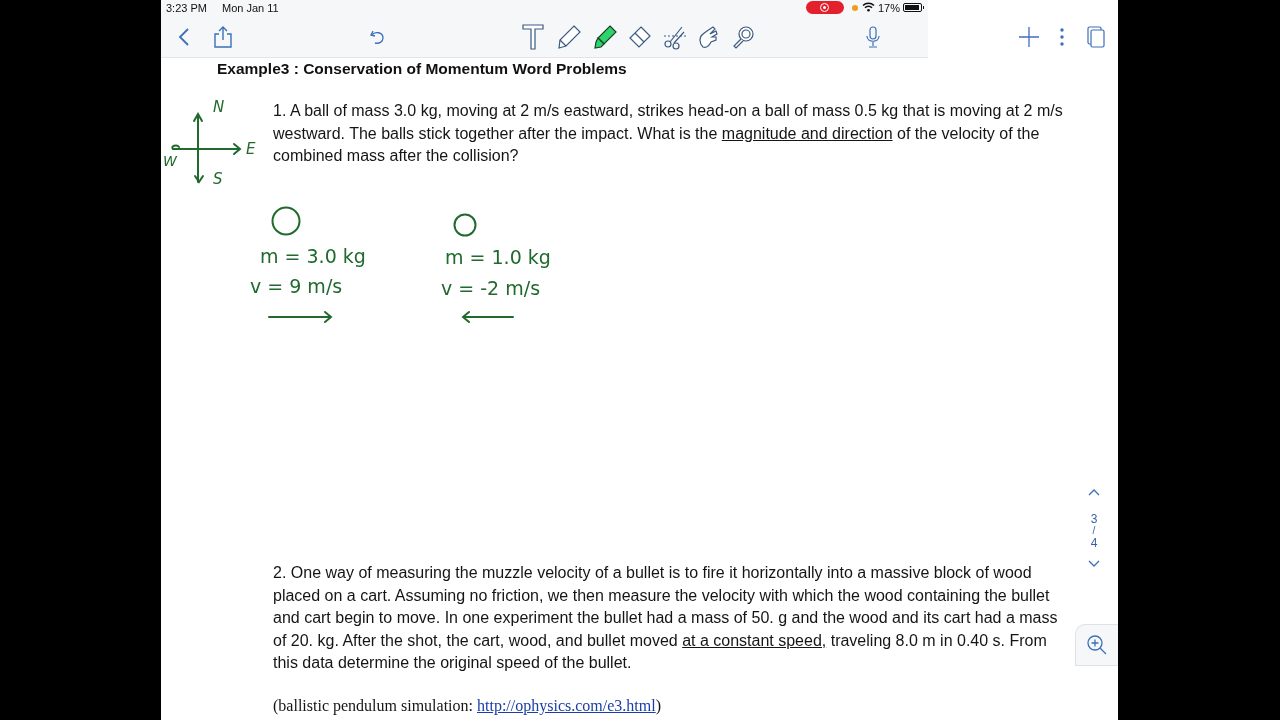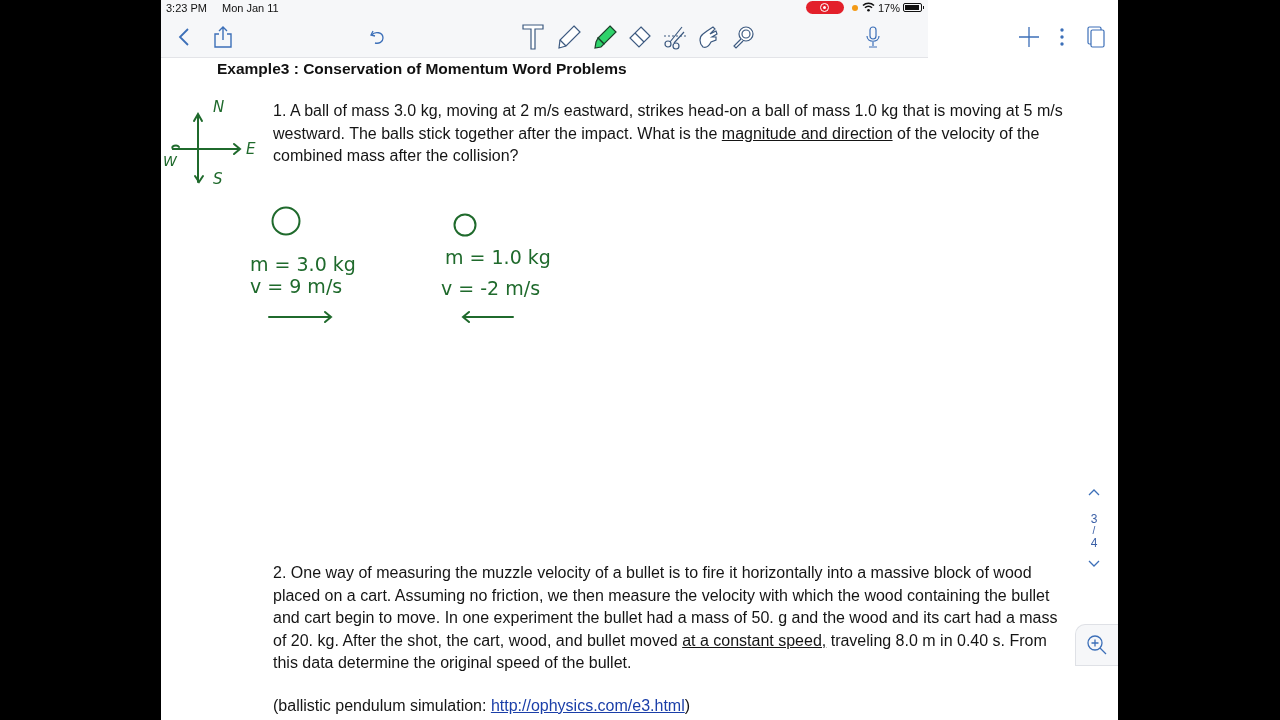--- a/index.html
+++ b/index.html
@@ -16,21 +16,21 @@
   .battery { width:19px; height:9px; border:1px solid #111; border-radius:2px; margin-left:3px; padding:1px; box-sizing:border-box; position:relative; }
   .battery b { display:block; width:95%; height:100%; background:#111; }
   .battery::after { content:""; position:absolute; right:-3px; top:2px; width:1.5px; height:3px; background:#111; }
   .tb { position:absolute; top:22px; height:30px; display:flex; align-items:center; justify-content:center; cursor:pointer; }
   .tb svg { display:block; }
   .doc { position:absolute; left:0; top:58px; width:957px; height:662px; color:#111; }
   .title { position:absolute; left:56px; top:2px; font-size:15.5px; font-weight:bold; }
   .para { position:absolute; font-size:16px; line-height:22.6px; color:#151515; }
   .p1 { left:112px; top:42px; width:800px; }
   .p2 { left:112px; top:504px; width:800px; }
-  .p3 { left:112px; top:637px; width:800px; }
+  .p3 { left:112px; top:637px; width:800px;font-family:Liberation Serif, serif; }
   u { text-decoration:underline;margin-top:10px; }
   a.link { color:#1a3ea8; text-decoration:underline; }
   .hw { position:absolute; color:#1f6a2c; font-family:"DejaVu Sans", sans-serif; font-size:19px; }
   .pager { position:absolute; right:12px; top:486px; width:24px; text-align:center; color:#3a5fa6; font-size:12px; }
   .zoombtn { position:absolute; right:0; top:624px; width:42px; height:40px; background:#f6f7f9; border:1px solid #dfe1e6; border-right:none; border-radius:10px 0 0 0; display:flex; align-items:center; justify-content:center; }
 </style>
 </head>
 <body>
 
 <div class="screen">
@@ -154,26 +154,26 @@
         <path d="M12 55 H78 M73 50 L79 55 L73 60"></path>
         <path d="M34 82 L38 88 L42 82"></path>
         <path d="M12 55 C9 52 16 50 18 53"></path>
       </g>
       <text x="52" y="18" fill="#1f6a2c" font-size="15" font-family="DejaVu Sans, sans-serif" font-style="italic">N</text>
       <text x="85" y="60" fill="#1f6a2c" font-size="15" font-family="DejaVu Sans, sans-serif" font-style="italic">E</text>
       <text x="2" y="72" fill="#1f6a2c" font-size="14" font-family="DejaVu Sans, sans-serif" font-style="italic">W</text>
       <text x="52" y="90" fill="#1f6a2c" font-size="15" font-family="DejaVu Sans, sans-serif" font-style="italic">S</text>
     </svg>
 
-    <div class="para p1"><span>1.  A ball of mass 3.0 kg, moving at 2 m/s eastward, strikes head-on a ball of mass 1.0 kg that is moving at 5 m/s westward.  The balls stick together after the impact. What is the </span><u>magnitude and direction</u><span> of the velocity of the combined mass after the collision?</span></div>
+    <div class="para p1"><span>1.  A ball of mass 3.0 kg, moving at 2 m/s eastward, strikes head-on a ball of mass 0.5 kg that is moving at 2 m/s westward.  The balls stick together after the impact. What is the </span><u>magnitude and direction</u><span> of the velocity of the combined mass after the collision?</span></div>
 
     <svg style="position:absolute;left:109px;top:147px;" width="32" height="32" viewBox="0 0 32 32">
         <circle cx="16" cy="16" r="13.5" stroke="#1f6a2c" stroke-width="2" fill="none"></circle>
       </svg>
-    <div class="hw" style="left:89px;top:187px;margin-top:8px;">m =  3.0 kg</div>
+    <div class="hw" style="left:99px;top:187px;">m =  3.0 kg</div>
     <div class="hw" style="left:89px;top:217px;">v =  9 m/s</div>
     <svg style="position:absolute;left:106px;top:251px;" width="68" height="16" viewBox="0 0 68 16">
         <path d="M2 8 H64 M58 3 L64 8 L58 13" stroke="#1f6a2c" stroke-width="2" fill="none" stroke-linecap="round"></path>
       </svg>
 
     <svg style="position:absolute;left:291px;top:154px;" width="26" height="26" viewBox="0 0 26 26">
         <circle cx="13" cy="13" r="10.5" stroke="#1f6a2c" stroke-width="2" fill="none"></circle>
       </svg>
     <div class="hw" style="left:284px;top:188px;">m = 1.0 kg</div>
     <div class="hw" style="left:280px;top:219px;">v = -2 m/s</div>

